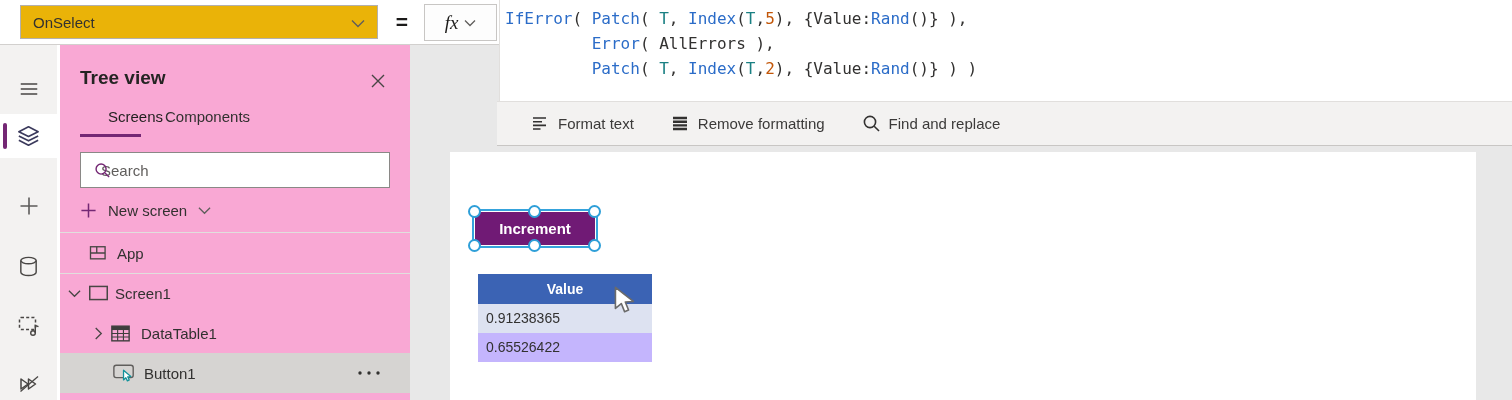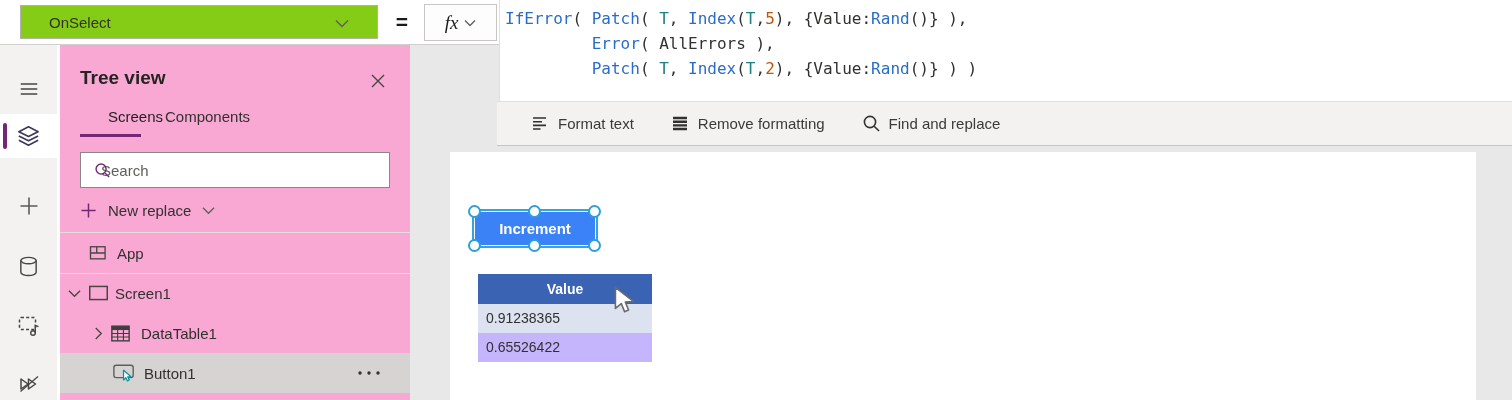--- a/index.html
+++ b/index.html
@@ -5,22 +5,22 @@
   * { margin:0; padding:0; box-sizing:border-box; }
   html,body { width:1512px; height:400px; }
   body {
     position:relative; overflow:hidden; background:#e8e8e8;
     font-family:"Liberation Sans", sans-serif; color:#323130;
   }
   
   .property-bar { position:absolute; left:0; top:0; width:499px; height:45px;
     background:#fff; border-bottom:1px solid #d2d0ce; }
   .prop-dropdown { position:absolute; left:20px; top:5px; width:358px; height:34px;
-    background:#84cc16; border:1px solid #b3b0ad; display:flex; align-items:center;
-    padding:0 28px; font-size:15px; color:#323130; cursor:pointer; }
+    background:#eab308; border:1px solid #b3b0ad; display:flex; align-items:center;
+    padding:0 12px; font-size:15px; color:#323130; cursor:pointer; }
   .prop-dropdown .chev { margin-left:auto; }
   .equals { position:absolute; left:388px; top:0; width:28px; height:44px;
     display:flex; align-items:center; justify-content:center;
     font-size:21px; font-weight:bold; color:#1b1a19; }
   .fx-btn { position:absolute; left:424px; top:4px; width:73px; height:37px;
     background:#fdfdfd; border:1px solid #c8c6c4; display:flex; align-items:center;
     justify-content:center; gap:6px; cursor:pointer; }
   .fx-glyph { font-family:"Liberation Serif", serif; font-style:italic;
     font-size:19px; color:#1b1a19; }
   
@@ -67,21 +67,21 @@
   .tp-divider { position:absolute; left:0; width:350px; height:1px; background:#e1dfdd; }
   .tree-row { position:absolute; left:0; width:350px; height:40px; display:flex;
     align-items:center; font-size:15px; color:#323130; cursor:pointer; }
   .tree-row.selected { background:#d6d4d2; }
   .tree-row .twisty { position:absolute; }
   .row-ellipsis { position:absolute; left:297px; top:17px; cursor:pointer; }
   
   .canvas { position:absolute; left:450px; top:152px; width:1026px; height:248px;
     background:#fff; }
   .pa-button-wrap { position:absolute; left:25px; top:60px; width:120px; height:33px; }
-  .pa-button { position:absolute; inset:0; background:#3b82f6; border-radius:6px;
+  .pa-button { position:absolute; inset:0; background:#701a75; border-radius:6px;
     color:#fff; font-weight:bold; font-size:15px; display:flex; align-items:center;
     justify-content:center; cursor:pointer; }
   .sel-outline { position:absolute; inset:-3px; border:2px solid #35a3dc;
     border-radius:8px; pointer-events:none; }
   .handle { position:absolute; width:13px; height:13px; border-radius:50%;
     background:#fff; border:2px solid #2e9fd8; cursor:pointer; }
   .pa-table { position:absolute; left:28px; top:122px; width:174px; }
   .pa-table-header { height:30px; background:#3B63B4; color:#fff; font-size:14px;
     font-weight:bold; text-align:center; line-height:30px; cursor:pointer; }
   .pa-table-row { height:29px; font-size:14px; color:#323130; line-height:29px;
@@ -196,21 +196,21 @@
   <input class="tp-search" type="text" placeholder="Search" style="">
   <svg class="tp-search-icon" width="17" height="17" viewBox="0 0 18 18" fill="none">
       <circle cx="7.5" cy="7.5" r="5.3" stroke="#742774" stroke-width="1.5"></circle>
       <path d="M11.6 11.6L16 16" stroke="#742774" stroke-width="1.5"></path>
     </svg>
 
   <div class="tp-newscreen">
     <svg width="17" height="17" viewBox="0 0 18 18" fill="none">
         <path d="M9 1.5v15M1.5 9h15" stroke="#742774" stroke-width="1.6"></path>
       </svg>
-    <span>New replace</span>
+    <span>New screen</span>
     <svg width="13" height="9" viewBox="0 0 14 9" fill="none">
         <path d="M1 1.5l6 6 6-6" stroke="#605e5c" stroke-width="1.4"></path>
       </svg>
   </div>
 
   <div class="tp-divider" style="top:187px"></div>
 
   <div class="tree-row" style="top:188px">
     <svg style="position:absolute;left:28px" width="20" height="20" viewBox="0 0 24 24" fill="none">
         <rect x="3" y="4.5" width="17.5" height="14.5" stroke="#484644" stroke-width="1.6"></rect>

